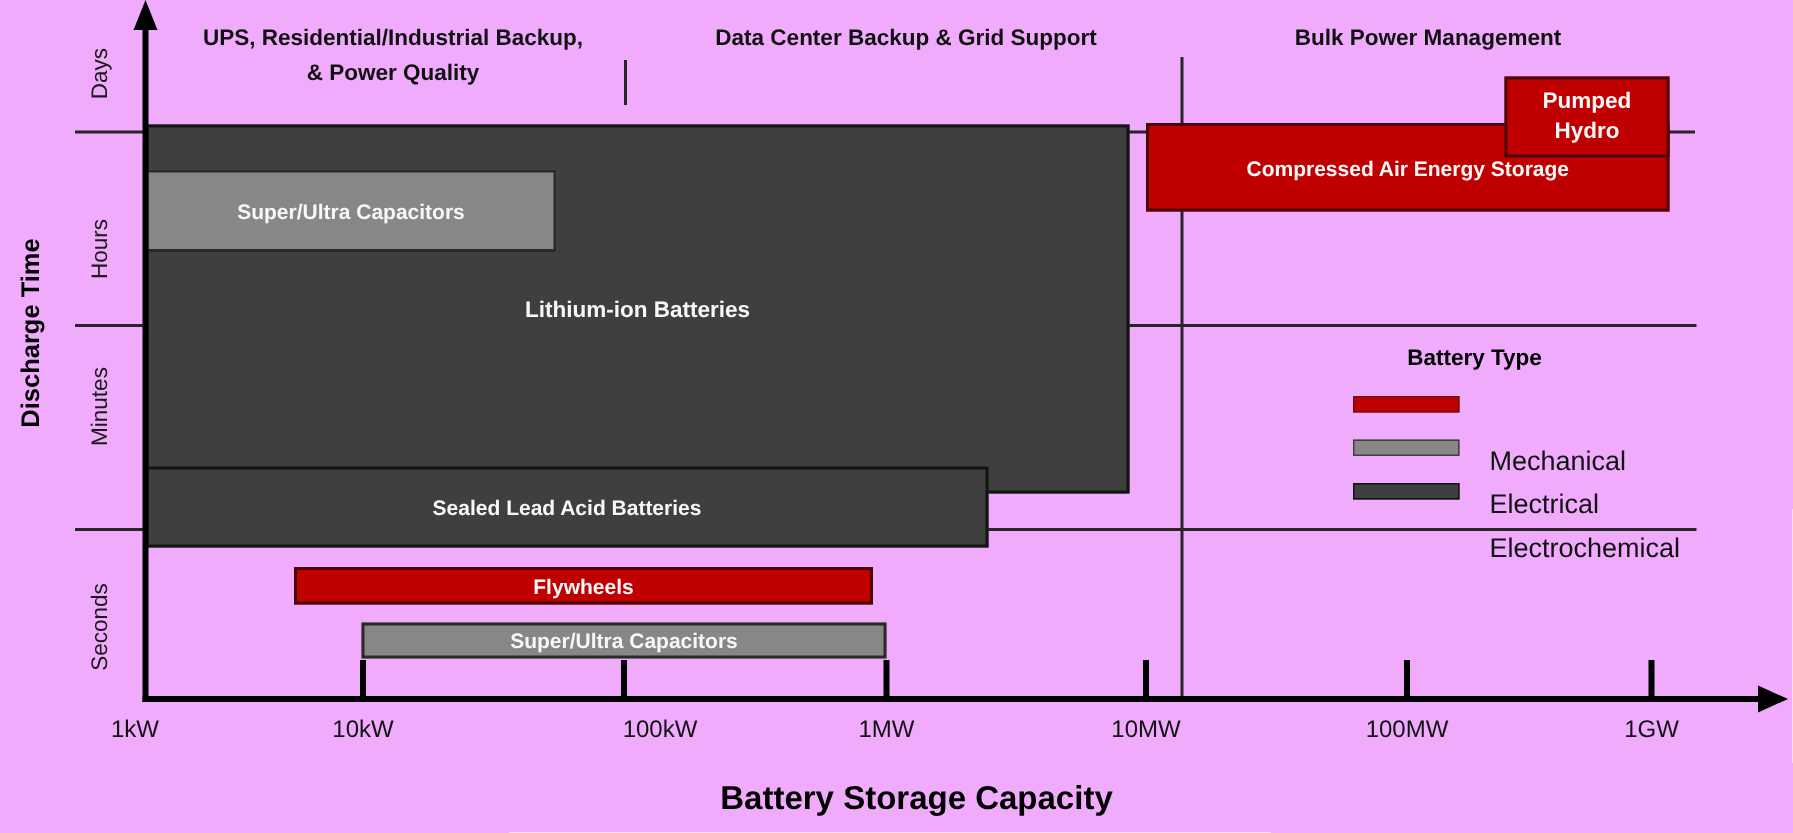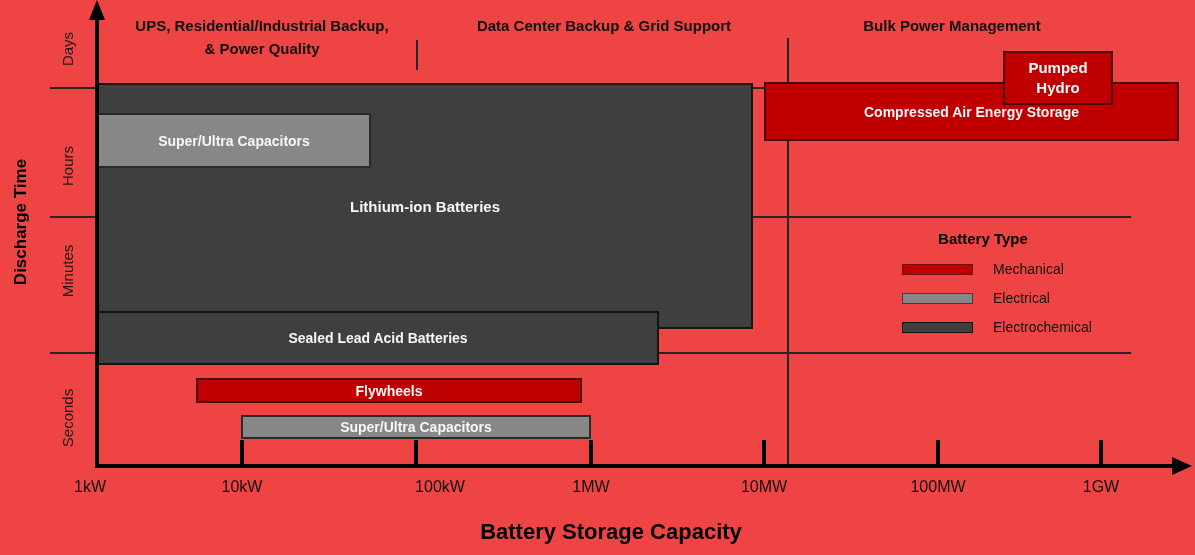--- a/index.html
+++ b/index.html
@@ -1,16 +1,16 @@
 <!DOCTYPE html>
 <html><head>
 <meta charset="utf-8">
 <style>
   html,body{margin:0;padding:0;background:#fff;}
-  #chart{position:relative;width:1195px;height:555px;background:#ef4444;
+  #chart{position:relative;width:1195px;height:555px;background:#f0abfc;
          font-family:"Liberation Sans",sans-serif;overflow:hidden;}
 
   
   .hline{position:absolute;height:2px;background:#262626;}
   #grid-days-hours{left:50px;top:87px;width:1080px;}
   #grid-hours-minutes{left:50px;top:216px;width:1081px;}
   #grid-minutes-seconds{left:50px;top:352px;width:1081px;}
   .vline{position:absolute;width:2px;background:#262626;}
   #divider-ups-datacenter{left:416px;top:40px;height:30px;}
   #divider-datacenter-bulk{left:787px;top:38px;height:428px;}
@@ -22,21 +22,21 @@
   #box-lithium{left:97px;top:70px;width:656px;height:246px;background:#3f3f3f;
                border:2px solid #141414;font-size:15px;}
   #box-caps-top{left:97px;top:100px;width:274px;height:55px;background:#878787;
                 border:2px solid #2a2a2a;font-size:14px;}
   #box-sla{left:97px;top:298px;width:562px;height:54px;background:#3f3f3f;
            border:2px solid #141414;font-size:14px;}
   #box-flywheels{left:196px;top:365px;width:386px;height:25px;background:#c00000;
                  border:2px solid #4b0707;font-size:14px;}
   #box-caps-bottom{left:241px;top:402px;width:350px;height:24px;background:#878787;
                    border:2px solid #2a2a2a;font-size:14px;}
-  #box-caes{left:764px;top:69px;width:415px;height:59px;background:#c00000;
+  #box-caes{left:764px;top:69px;width:349px;height:59px;background:#c00000;
             border:2px solid #4b0707;font-size:14px;}
   #box-pumped{left:1003px;top:38px;width:110px;height:54px;background:#c00000;
               border:2px solid #4b0707;font-size:15px;line-height:20px;}
 
   
   .region-header{position:absolute;transform:translateX(-50%);font-weight:bold;
                  font-size:15px;color:#111;text-align:center;white-space:pre-line;
                  line-height:23px;top:14px;}
   #region-ups{left:262px;}
   #region-datacenter{left:604px;}
@@ -68,21 +68,21 @@
   #x-axis-title{position:absolute;left:611px;top:519px;transform:translateX(-50%);
                 font-weight:bold;font-size:22px;color:#000;white-space:nowrap;}
 
   
   #legend-title{position:absolute;left:983px;top:230px;transform:translateX(-50%);
                 font-weight:bold;font-size:15px;color:#000;}
   .legend-swatch{position:absolute;left:902px;width:71px;height:11px;box-sizing:border-box;}
   #swatch-mechanical{top:264px;background:#c00000;border:1px solid #6e1111;}
   #swatch-electrical{top:293px;background:#878787;border:1px solid #3f3f3f;}
   #swatch-electrochemical{top:322px;background:#3f3f3f;border:1px solid #111;}
-  .legend-label{position:absolute;left:993px;font-size:14px;color:#111;}
+  .legend-label{position:absolute;left:993px;font-size:18px;color:#111;margin-top:36px;}
   #label-mechanical{top:261px;}
   #label-electrical{top:290px;}
   #label-electrochemical{top:319px;}
 </style>
 </head>
 <body>
 
 <div id="chart">
 
   <div class="hline" id="grid-days-hours"></div>

